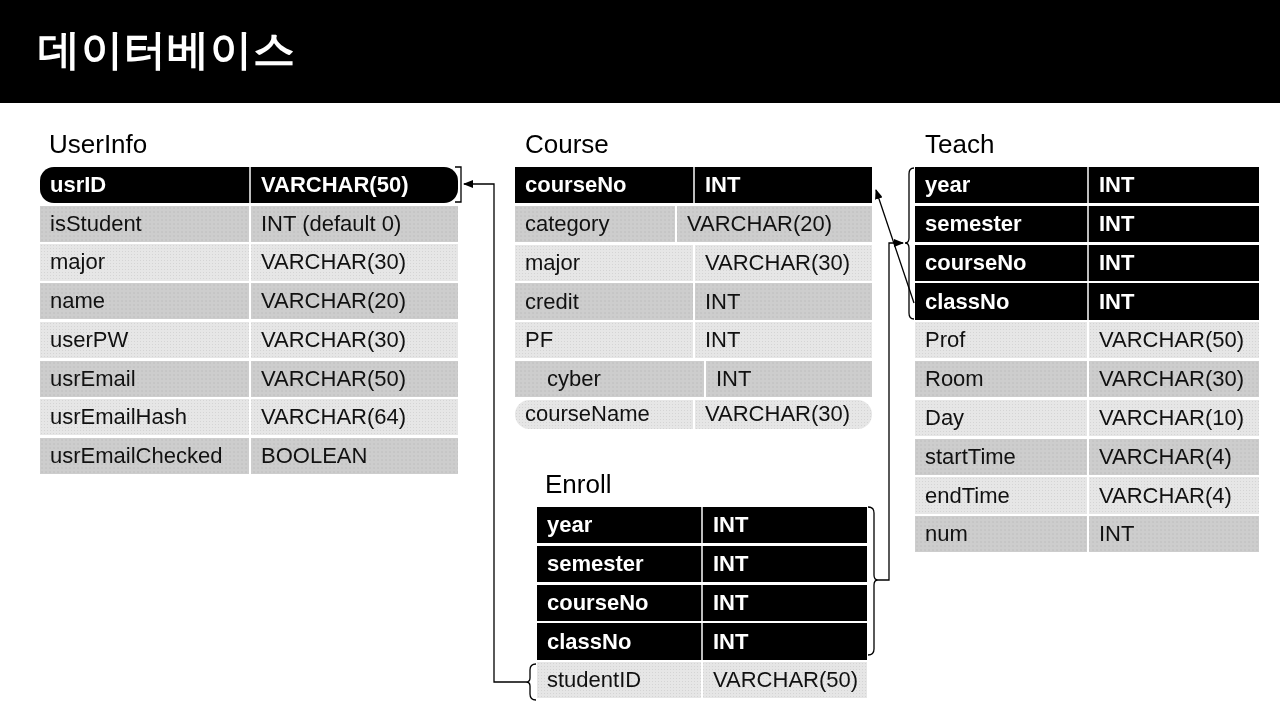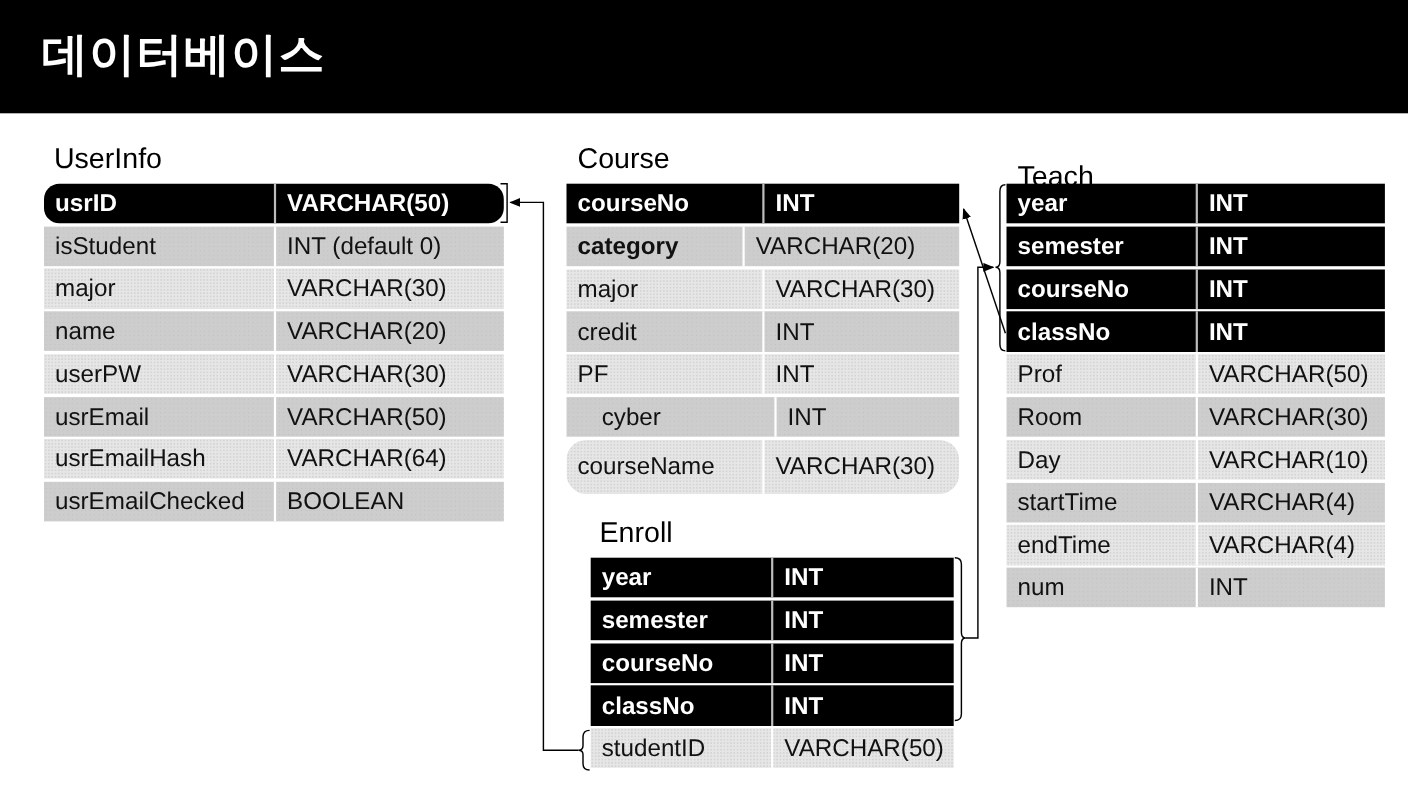--- a/index.html
+++ b/index.html
@@ -51,21 +51,21 @@
 </style>
 </head>
 <body>
 
 <div class="header">
   <div class="header-title">데이터베이스</div>
 </div>
 
 <div class="table-title" style="left:49px; top:128px;">UserInfo</div>
 <div class="table-title" style="left:525px; top:128px;">Course</div>
-<div class="table-title" style="left:925px; top:144px;">Teach</div>
+<div class="table-title" style="left:925px; top:128px;">Teach</div>
 <div class="table-title" style="left:545px; top:468px;">Enroll</div>
 
 <div class="table" id="tbl-userinfo" style="left: 40px; top: 167px; width: 418px;">
     <div class="row key" style="top: 0px; width: 418px; height: 36.2px; border-radius: 14px;">
       <div class="cell" style="width: 209px;">usrID</div>
       <div class="cell" style="width: 209px;">VARCHAR(50)</div>
     </div>
     <div class="row dark" style="top: 38.7px; width: 418px; height: 36.2px;">
       <div class="cell" style="width: 209px;">isStudent</div>
       <div class="cell" style="width: 209px;">INT (default 0)</div>
@@ -94,40 +94,40 @@
       <div class="cell" style="width: 209px;">usrEmailChecked</div>
       <div class="cell" style="width: 209px;">BOOLEAN</div>
     </div>
   </div>
 <div class="table" id="tbl-course" style="left: 515px; top: 167px; width: 357px;">
     <div class="row key" style="top: 0px; width: 357px; height: 36.3px;">
       <div class="cell" style="width: 178px;">courseNo</div>
       <div class="cell" style="width: 179px;">INT</div>
     </div>
     <div class="row dark" style="top: 38.8px; width: 357px; height: 36.3px;">
-      <div class="cell" style="width: 160px; font-weight: bold;">category</div>
+      <div class="cell" style="width: 160px;">category</div>
       <div class="cell" style="width: 179px;">VARCHAR(20)</div>
     </div>
     <div class="row light" style="top: 77.6px; width: 357px; height: 36.3px;">
       <div class="cell" style="width: 178px;">major</div>
       <div class="cell" style="width: 179px;">VARCHAR(30)</div>
     </div>
     <div class="row dark" style="top: 116.4px; width: 357px; height: 36.3px;">
       <div class="cell" style="width: 178px;">credit</div>
       <div class="cell" style="width: 179px;">INT</div>
     </div>
     <div class="row light" style="top: 155.2px; width: 357px; height: 36.3px;">
       <div class="cell" style="width: 178px;">PF</div>
       <div class="cell" style="width: 179px;">INT</div>
     </div>
     <div class="row dark" style="top: 194px; width: 357px; height: 36.3px;">
       <div class="cell" style="width: 178px; margin-left: 22px;">cyber</div>
       <div class="cell" style="width: 179px;">INT</div>
     </div>
-    <div class="row light" style="top: 232.8px; width: 357px; height: 49px; border-radius: 18px;">
+    <div class="row light" style="top: 232.8px; width: 357px; height: 29px; border-radius: 18px;">
       <div class="cell" style="width: 178px;">courseName</div>
       <div class="cell" style="width: 179px;">VARCHAR(30)</div>
     </div>
   </div>
 <div class="table" id="tbl-teach" style="left: 915px; top: 167px; width: 344px;">
     <div class="row key" style="top: 0px; width: 344px; height: 36.3px;">
       <div class="cell" style="width: 172px;">year</div>
       <div class="cell" style="width: 172px;">INT</div>
     </div>
     <div class="row key" style="top: 38.8px; width: 344px; height: 36.3px;">

